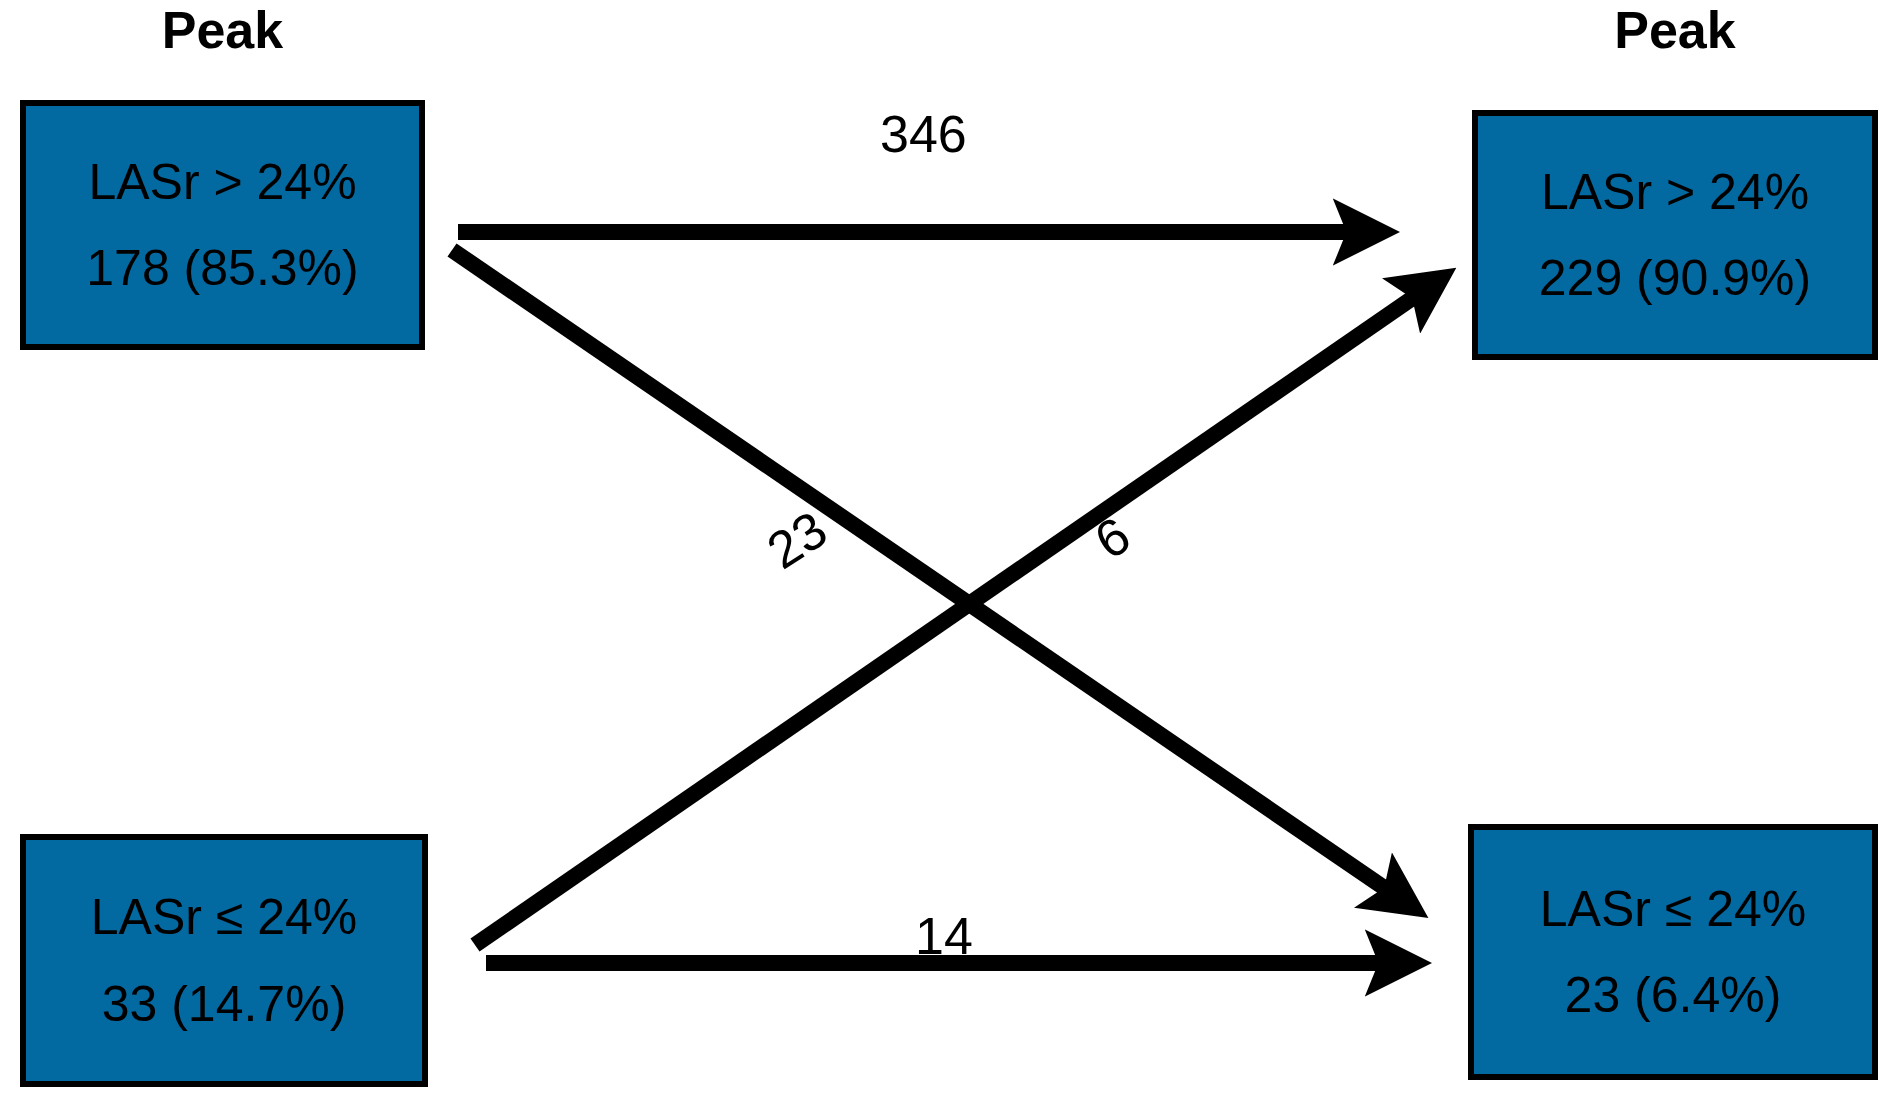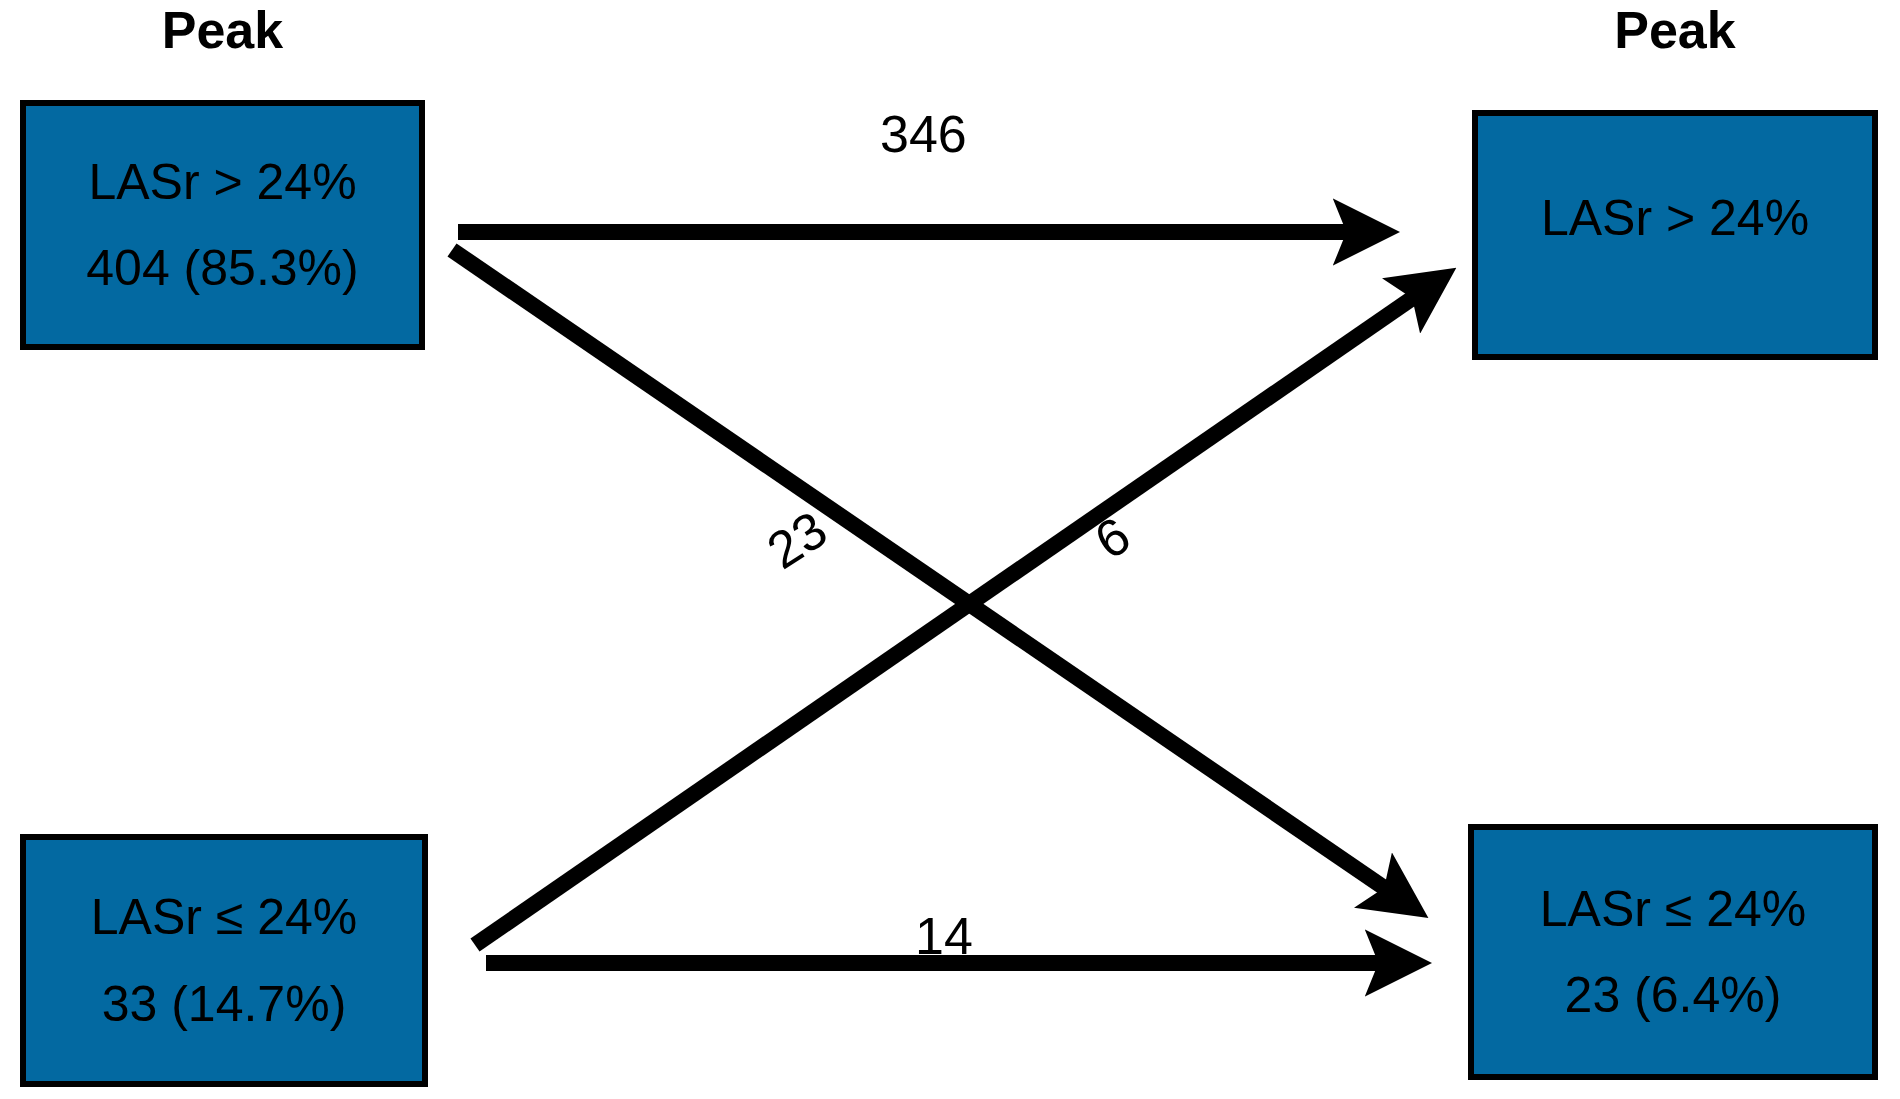--- a/index.html
+++ b/index.html
@@ -113,30 +113,31 @@
   <div class="flow-label" id="label-hh">346</div>
 
   <div class="flow-label" id="label-lh">23</div>
 
   <div class="flow-label" id="label-hl">9</div>
 
   <div class="flow-label" id="label-ll">14</div>
 
   <div class="node-box" id="box-rest-high">
     <div class="node-line primary">LASr &gt; 24%</div>
-    <div class="node-line">404 (85.3%)</div>
+    <div class="node-line">178 (85.3%)</div>
   </div>
 
   <div class="node-box" id="box-rest-low">
     <div class="node-line primary">LASr ≤ 24%</div>
     <div class="node-line">33 (14.7%)</div>
   </div>
 
   <div class="node-box" id="box-peak-high">
     <div class="node-line primary">LASr &gt; 24%</div>
+    <div class="node-line">229 (90.9%)</div>
   </div>
 
   <div class="node-box" id="box-peak-low">
     <div class="node-line primary">LASr ≤ 24%</div>
     <div class="node-line">23 (6.4%)</div>
   </div>
 
 </div>
 
 </body></html>

